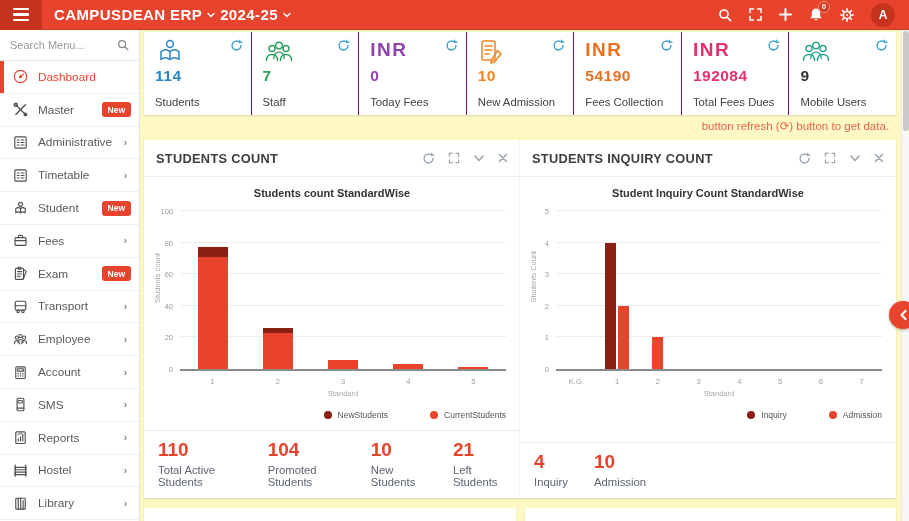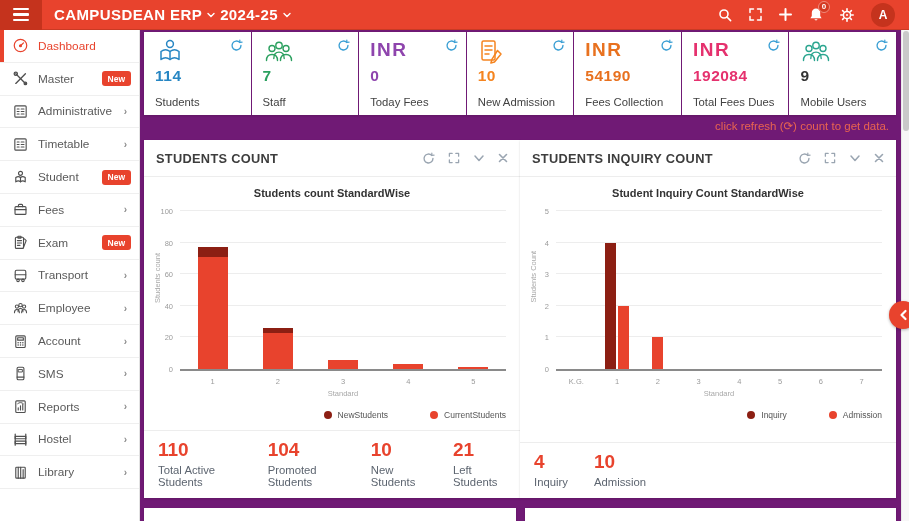--- a/index.html
+++ b/index.html
@@ -1,17 +1,17 @@
 <!DOCTYPE html>
 <html><head>
 <meta charset="utf-8">
 <style>
   * { margin:0; padding:0; box-sizing:border-box; }
   body { background:#888; font-family:"Liberation Sans", sans-serif; }
-  #app { position:relative; width:909px; height:521px; background:#701a75; overflow:hidden; }
+  #app { position:relative; width:909px; height:521px; background:#fef9c3; overflow:hidden; }
 
   
   #header { position:absolute; left:0; top:0; width:909px; height:30px; background:#e8432d; border-bottom:1px solid #c93a24; display:flex; align-items:center; z-index:30;}
   #hamburger-block { width:42px; height:30px; background:#c5331d; display:flex; align-items:center; justify-content:center; cursor:pointer; }
   .ham-lines { display:flex; flex-direction:column; gap:3px; }
   .ham-lines span { display:block; width:16px; height:2.5px; background:#fff; border-radius:1px; }
   #header-title { color:#fff; font-weight:bold; font-size:15px; letter-spacing:.4px; margin-left:12px; display:flex; align-items:center; gap:4px; white-space:nowrap; }
   .caret-down svg { display:block; }
   #header-right { margin-left:auto; display:flex; align-items:center; gap:17px; padding-right:14px; }
   .hicon { position:relative; display:flex; align-items:center; justify-content:center; cursor:pointer; }
@@ -150,20 +150,29 @@
               <path d="M2.6 11.4 L3.8 10.2"></path>
               <path d="M10.2 3.8 L11.4 2.6"></path>
             </g>
           </svg>
       </span>
       <span id="avatar">A</span>
     </div>
   </div>
 
   <div id="sidebar">
+    <div id="search-row">
+      <input id="search-input" type="text" placeholder="Search Menu..." style="">
+      <span style="display:flex;">
+        <svg width="12" height="12" viewBox="0 0 14 14">
+            <circle cx="6" cy="6" r="4" fill="none" stroke="#8a8a8a" stroke-width="1.5"></circle>
+            <path d="M9 9 L12.6 12.6" stroke="#8a8a8a" stroke-width="1.5" stroke-linecap="round"></path>
+          </svg>
+      </span>
+    </div>
     <div id="sidebar-menu">
         <div class="menu-item active">
           <span class="mi-icon">
             <svg width="17" height="17" viewBox="0 0 18 18" fill="none" stroke="currentColor" stroke-linecap="round" stroke-linejoin="round" stroke-width="1.3">
               <circle cx="9" cy="9" r="6.6"></circle>
               <path d="M9 9.3 L12.2 6.2"></path>
               <circle cx="9" cy="9.3" r="1" fill="currentColor"></circle>
             </svg>
           </span>
           <span class="mi-label">Dashboard</span>
@@ -409,21 +418,21 @@
               <circle cx="16" cy="6.5" r="3.2"></circle>
               <path d="M3.5 21.5 c0-4 2.2-6 5.5-6 s5.5 2 5.5 6"></path>
               <path d="M17.5 21.5 c0-4 2.2-6 5.5-6 s5.5 2 5.5 6"></path>
               <path d="M10.8 19.5 c0-4.4 2.2-6.4 5.2-6.4 s5.2 2 5.2 6.4"></path>
             </svg>
           </div>
           <div class="stat-num" style="color:#333333">9</div>
           <div class="stat-label">Mobile Users</div>
         </div>
       </div>
-    <div id="refresh-hint">click refresh (⟳) count to get data.</div>
+    <div id="refresh-hint">button refresh (⟳) button to get data.</div>
     <div id="panels">
         <div class="panel">
           <div class="panel-header">
        <span class="panel-title">STUDENTS COUNT</span>
        <span class="panel-tools">
               <span class="ptool">
                 <svg width="13" height="13" viewBox="0 0 14 14" fill="none" stroke="currentColor" stroke-linecap="round" stroke-linejoin="round" stroke-width="1.5">
                   <path d="M11.8 7 a4.8 4.8 0 1 1 -1.4-3.4"></path>
                   <path d="M10.6 1.2 l-.1 2.6 2.5-.4" stroke-width="1.3"></path>
                 </svg>

